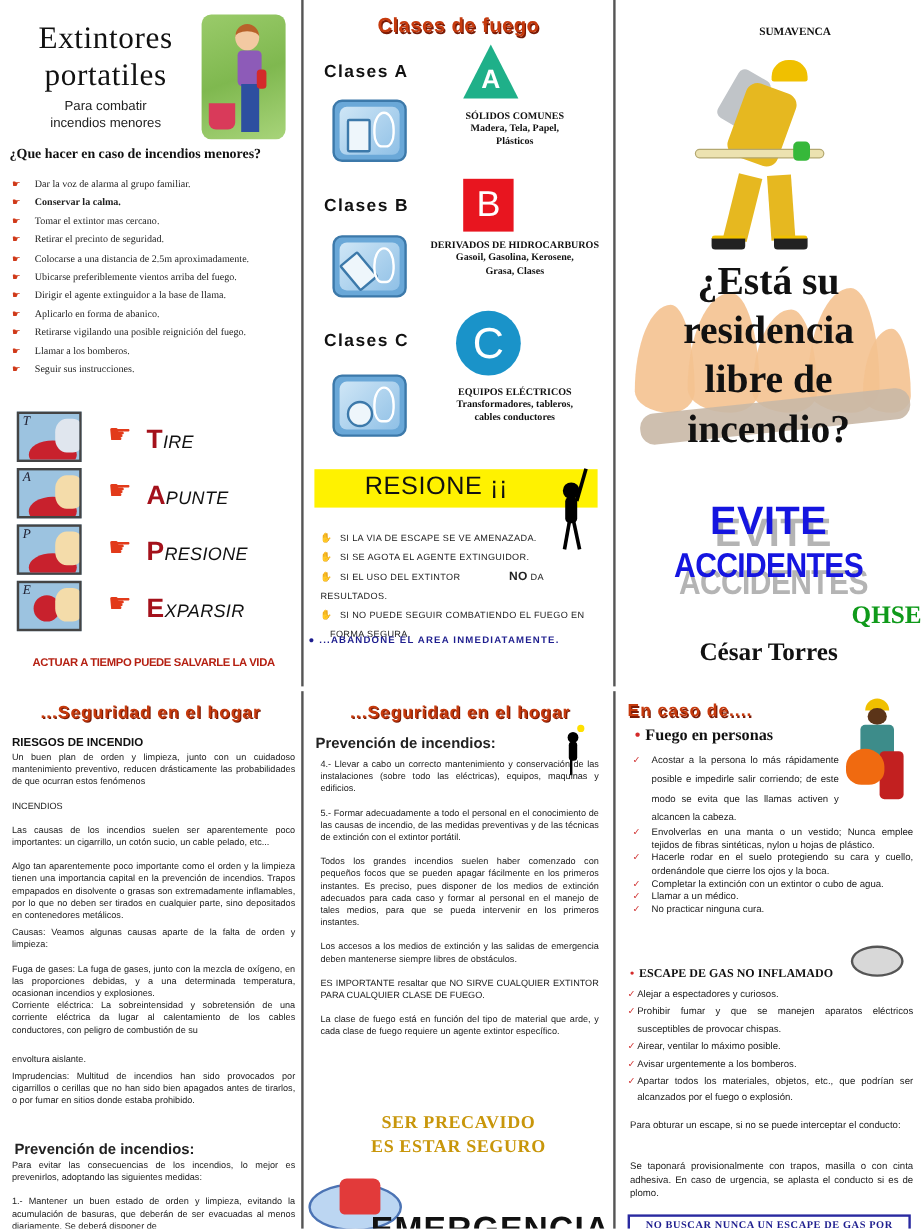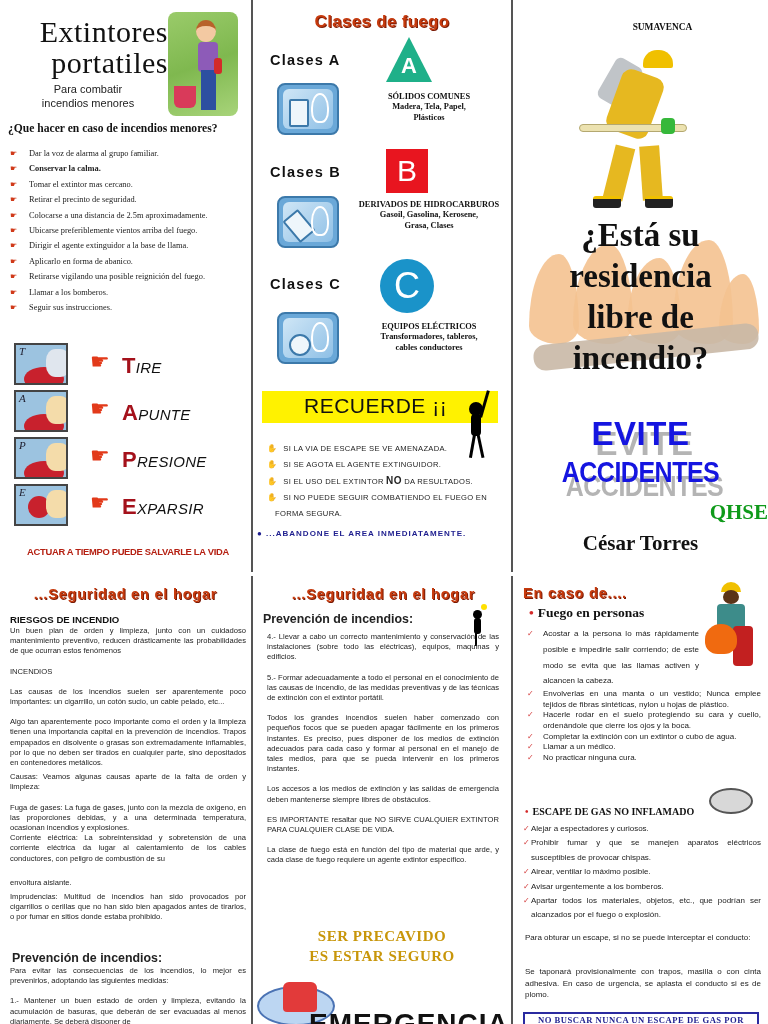--- a/index.html
+++ b/index.html
@@ -9,22 +9,22 @@
   .page { position: absolute; left: 0; width: 768px; }
   .page-top { top: 0; height: 572px; }
   .page-bottom { top: 576px; height: 448px; }
   .panel { position: absolute; top: 0; height: 100%; overflow: hidden; }
   .p1 { left: 0; width: 251px; }
   .p2 { left: 253px; width: 261px; }
   .p3 { left: 513px; width: 255px; }
   .vline { position: absolute; top: 0; width: 2px; height: 100%; background: #555; }
 
   
-  .ext-title { position: absolute; left: 8px; top: 16px; width: 160px; text-align: right;
-    font-family: "Liberation Serif", serif; font-size: 30px; line-height: 31px; color: #111; letter-spacing: 0.5px; }
+  .ext-title { position: absolute; left: 8px; top: 16px; width: 160px; text-align: center;
+    font-family: "Liberation Serif", serif; font-size: 26px; line-height: 31px; color: #111; letter-spacing: 0.5px; }
   .ext-sub { position: absolute; left: 8px; top: 82px; width: 160px; text-align: center;
     font-size: 11px; line-height: 14px; color: #222; }
   .kid-illus { position: absolute; left: 168px; top: 12px; width: 70px; height: 104px; border-radius: 8px;
     background: linear-gradient(160deg, #9acb6a 0%, #7fb84f 50%, #a8d47a 100%); overflow: hidden; }
   .kid-illus .head { position: absolute; left: 28px; top: 8px; width: 20px; height: 22px; border-radius: 50%; background: #f3c9a2; border-top: 6px solid #b8622a; }
   .kid-illus .body { position: absolute; left: 30px; top: 30px; width: 20px; height: 30px; background: #8d5bb8; border-radius: 4px; }
   .kid-illus .legs { position: absolute; left: 33px; top: 58px; width: 15px; height: 40px; background: #2d4fa0; }
   .kid-illus .bucket { position: absolute; left: 6px; top: 74px; width: 22px; height: 22px; background: #d93a5a; border-radius: 0 0 6px 6px; }
   .kid-illus .ext { position: absolute; left: 46px; top: 46px; width: 8px; height: 16px; background: #d42a2a; border-radius: 3px; }
   .q-heading { position: absolute; left: 8px; top: 122px; width: 240px; font-family: "Liberation Serif", serif;
@@ -66,21 +66,21 @@
   .recuerde-bar span { position: absolute; left: 42px; top: 3px; font-size: 21px; color: #111; letter-spacing: 0.5px; }
   .stick-man { position: absolute; left: 208px; top: 388px; width: 40px; height: 72px; }
   .stick-man .h { position: absolute; left: 8px; top: 14px; width: 14px; height: 14px; border-radius: 50%; background: #000; }
   .stick-man .b { position: absolute; left: 10px; top: 26px; width: 10px; height: 22px; background: #000; border-radius: 4px; }
   .stick-man .l1 { position: absolute; left: 10px; top: 46px; width: 3px; height: 24px; background: #000; transform: rotate(10deg); }
   .stick-man .l2 { position: absolute; left: 18px; top: 46px; width: 3px; height: 24px; background: #000; transform: rotate(-12deg); }
   .stick-man .arm { position: absolute; left: 22px; top: 2px; width: 3px; height: 28px; background: #000; transform: rotate(16deg); }
   .rec-list { position: absolute; left: 14px; top: 441px; width: 244px; list-style: none; }
   .rec-list li { font-size: 7.6px; line-height: 16px; color: #222; letter-spacing: 0.3px; }
   .rec-list li .ic { color: #d23a3a; font-size: 8px; margin-right: 6px; }
-  .rec-list li .no { font-weight: bold; font-size: 10px; }
+  .rec-list li .no { font-weight: bold; font-size: 10px; margin-left: 38px; }
   .rec-list li.cont { padding-left: 8px; }
   .abandone { position: absolute; left: 4px; top: 529px; width: 254px; font-size: 8px; font-weight: bold; color: #1d1d8e;
     letter-spacing: 1px; white-space: nowrap; }
   .abandone .ic { color: #1d1d8e; }
 
   
   .sumavenca { position: absolute; left: 0; top: 22px; width: 255px; text-align: center; font-family: "Liberation Serif", serif;
     font-weight: bold; font-size: 9.4px; color: #111; padding-left: 44px; }
   .fireman { position: absolute; left: 60px; top: 46px; width: 118px; height: 164px; }
   .fireman .helmet { position: absolute; left: 70px; top: 4px; width: 30px; height: 18px; background: #f0c000; border-radius: 14px 14px 2px 2px; }
@@ -289,21 +289,21 @@
         <div class="obj" style="border-radius:50%;width:22px;height:22px;top:20px"></div>
         <div class="flame"></div>
       </div>
     <div class="clase-desc" style="top:322px">
       <div>EQUIPOS ELÉCTRICOS</div>
       <div>Transformadores, tableros,</div>
       <div>cables conductores</div>
     </div>
 
     <div class="recuerde-bar">
-        <span>RECUERDE ¡¡</span>
+        <span>RESIONE ¡¡</span>
       </div>
     <div class="stick-man">
         <div class="arm"></div>
         <div class="h"></div>
         <div class="b"></div>
         <div class="l1"></div>
         <div class="l2"></div>
       </div>
     <ul class="rec-list">
       <li><span class="ic">✋</span><span>SI LA VIA DE ESCAPE SE VE AMENAZADA.</span></li>
@@ -381,21 +381,21 @@
         <div class="h"></div>
         <div class="b"></div>
         <div class="l"></div>
       </div>
     <div class="prev-head" style="left:10px;top:36px">Prevención de incendios:</div>
     <div class="body-text" style="top:56px;left:14px;width:232px">
       <p>4.-  Llevar a cabo un correcto mantenimiento y conservación de las instalaciones (sobre todo las eléctricas), equipos, maquinas y edificios.</p>
       <p>5.- Formar adecuadamente a todo el personal en el conocimiento de las causas de incendio, de las medidas preventivas y de las técnicas de extinción con el extintor portátil.</p>
       <p>Todos los grandes incendios suelen haber comenzado con pequeños focos que se pueden apagar fácilmente en los primeros instantes. Es preciso, pues disponer de los medios de extinción adecuados para cada caso y formar al personal en el manejo de tales medios, para que se pueda intervenir en los primeros instantes.</p>
       <p>Los accesos a los medios de extinción y las salidas de emergencia deben mantenerse siempre libres de obstáculos.</p>
-      <p>ES IMPORTANTE resaltar que NO SIRVE CUALQUIER EXTINTOR PARA CUALQUIER CLASE DE VIDA.</p>
+      <p>ES IMPORTANTE resaltar que NO SIRVE CUALQUIER EXTINTOR PARA CUALQUIER CLASE DE FUEGO.</p>
       <p>La clase de fuego está en función del tipo de material que arde, y cada clase de fuego requiere un agente extintor específico.</p>
     </div>
     <div class="precavido">
       <div>SER PRECAVIDO</div>
       <div>ES ESTAR SEGURO</div>
     </div>
     <div class="phone-pic">
         <div class="cloud"></div>
         <div class="phone"></div>
       </div>

